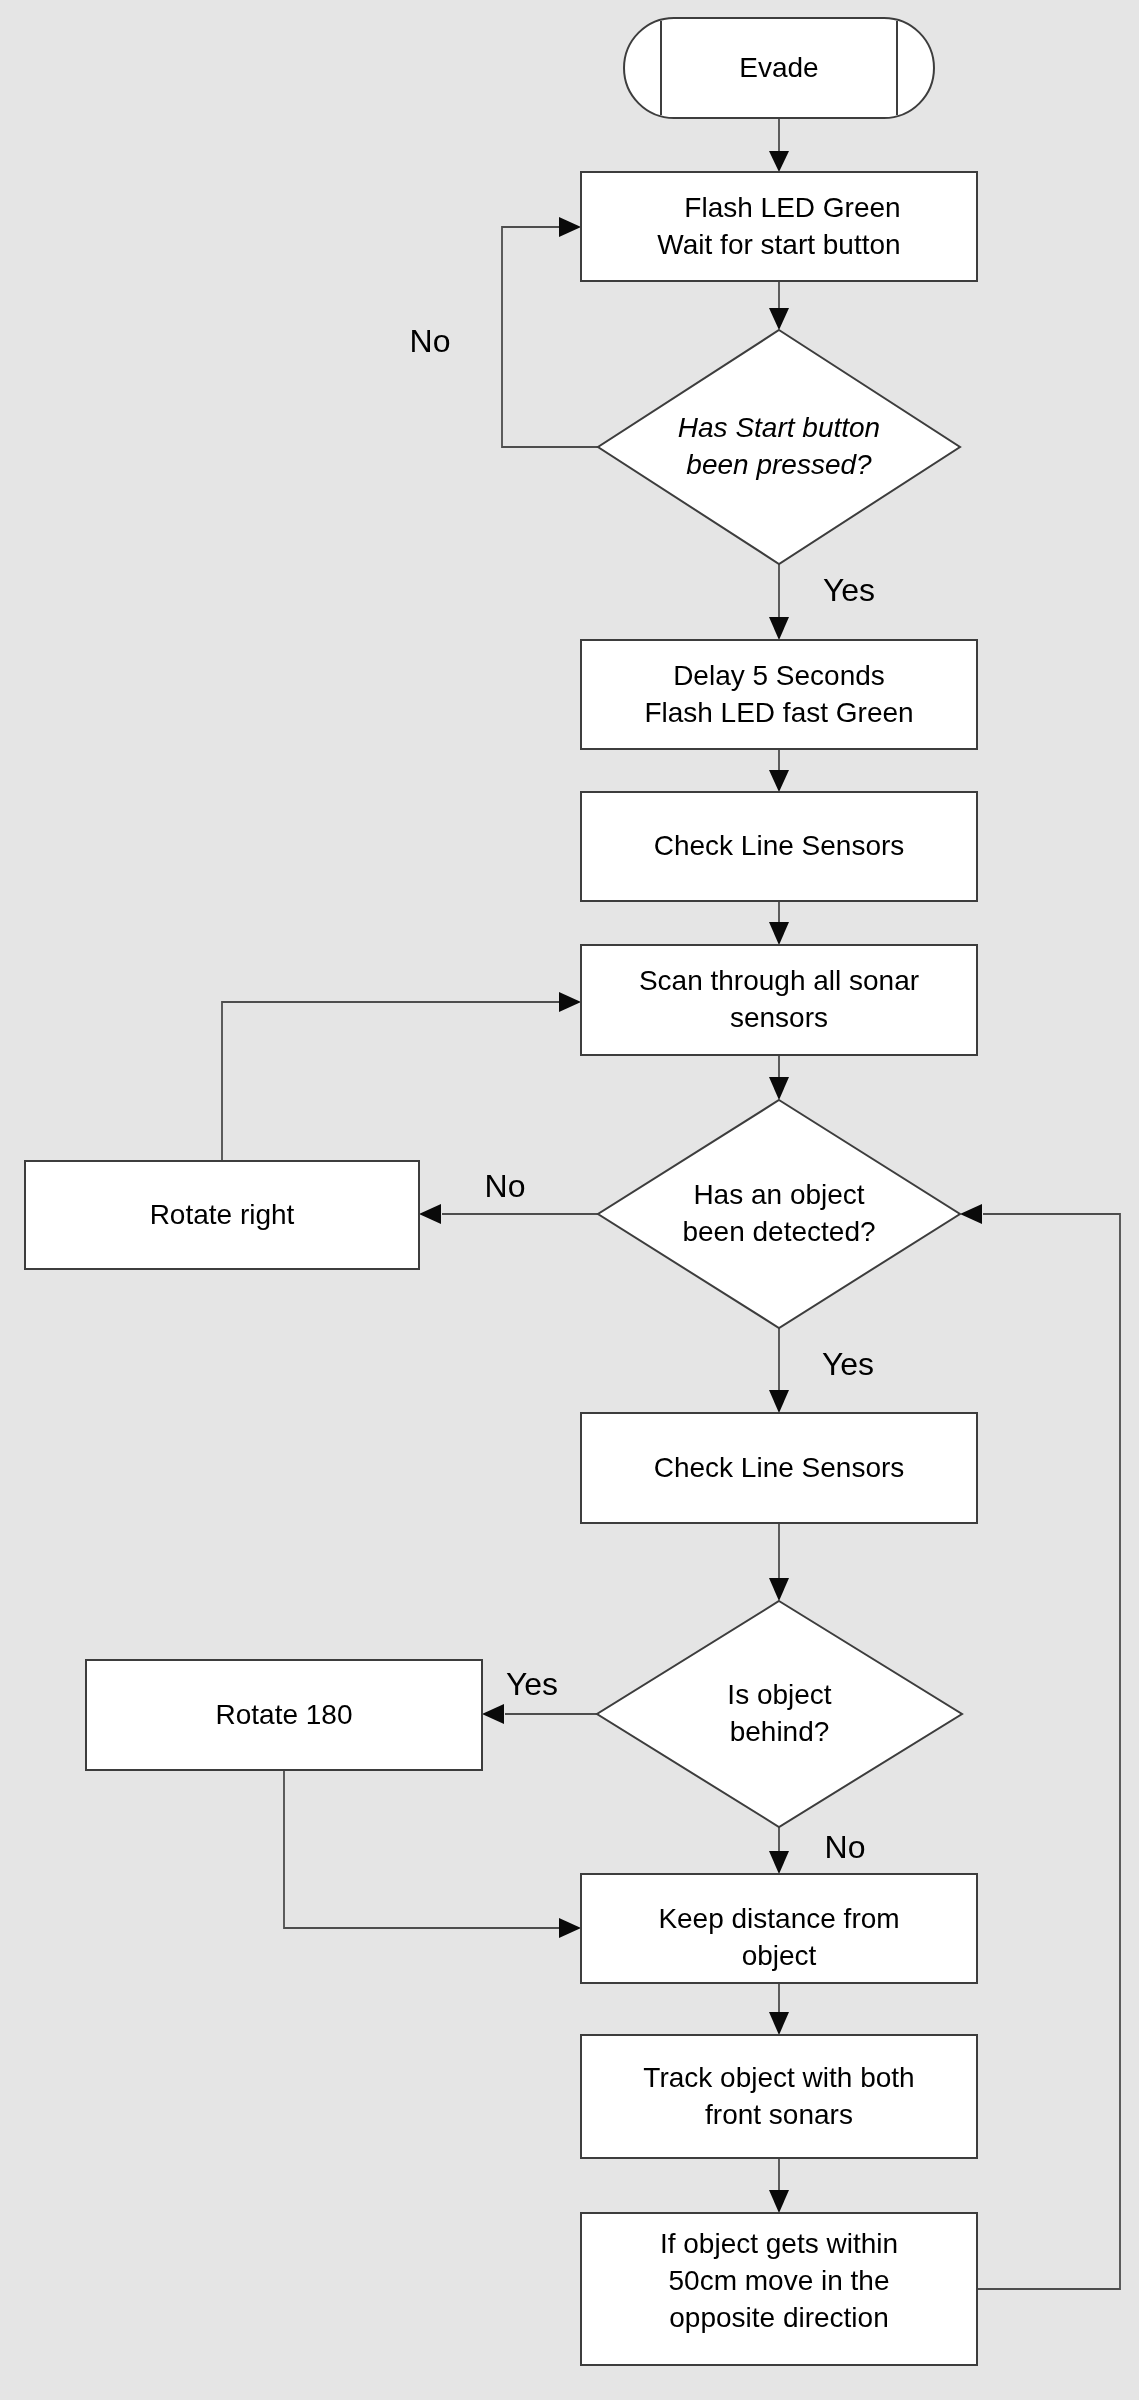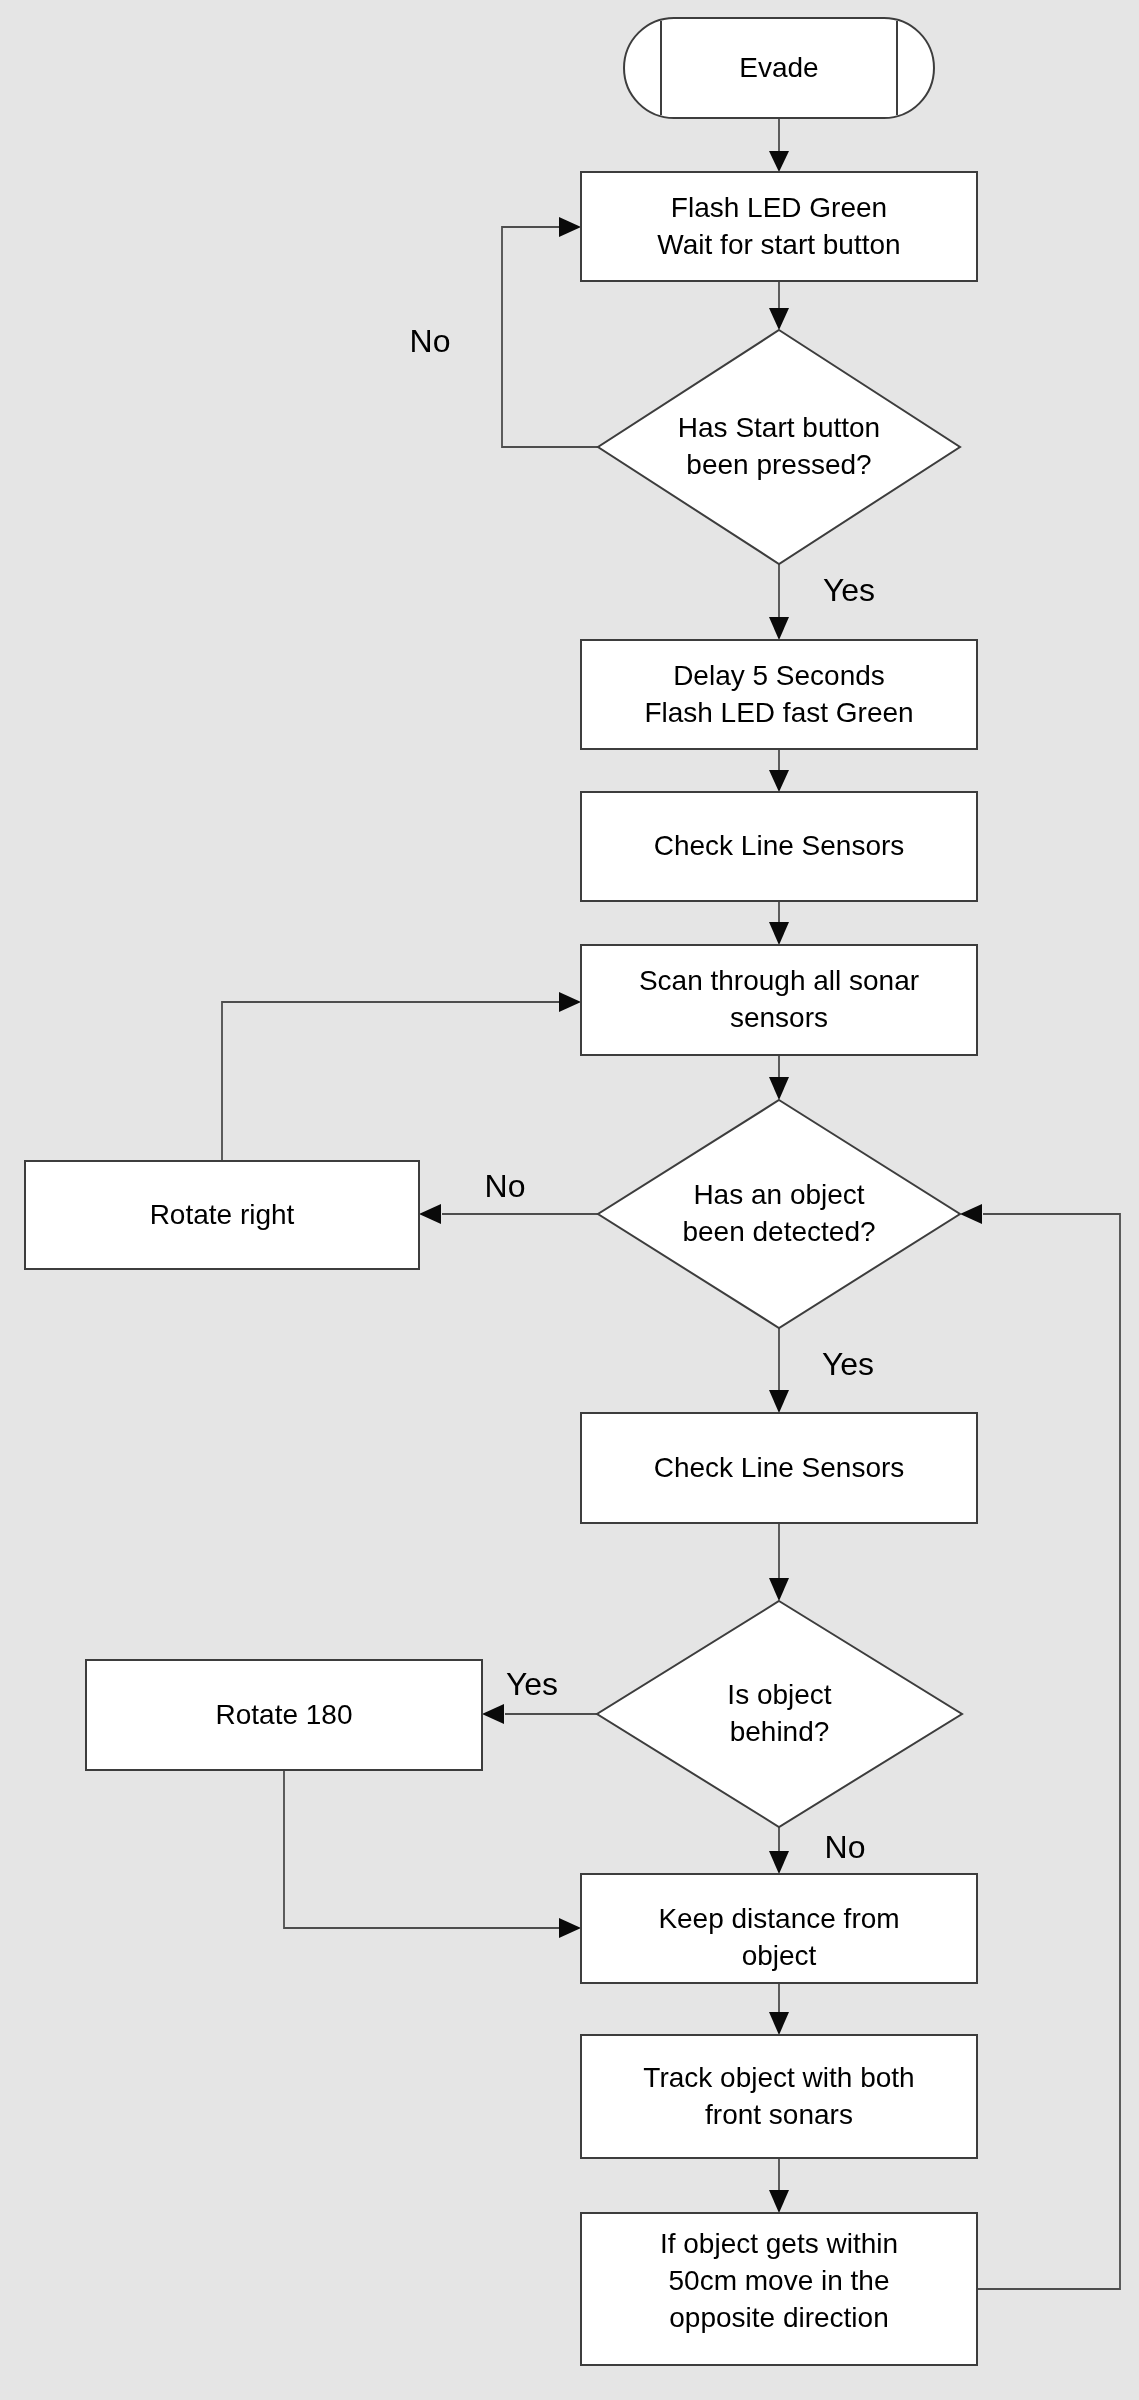--- a/index.html
+++ b/index.html
@@ -107,23 +107,23 @@
     <rect class="shape" x="25" y="1161" width="394" height="108"></rect>
     <rect class="shape" x="581" y="1413" width="396" height="110"></rect>
     <polygon class="shape" points="779,1601 962,1714 779,1827 597,1714"></polygon>
     <rect class="shape" x="86" y="1660" width="396" height="110"></rect>
     <rect class="shape" x="581" y="1874" width="396" height="109"></rect>
     <rect class="shape" x="581" y="2035" width="396" height="123"></rect>
     <rect class="shape" x="581" y="2213" width="396" height="152"></rect>
   </svg>
 
   <div class="node" style="left:624px; top:18px;  width:310px; height:100px;"><span>Evade</span></div>
-  <div class="node" style="left:581px; top:172px; width:396px; height:109px;"><span>Flash LED Green
+  <div class="node" style="left:581px; top:172px; width:396px; height:109px;text-align:right;"><span>Flash LED Green
 Wait for start button</span></div>
-  <div class="node" style="left:598px; top:330px; width:362px; height:234px;"><span>Has Start button
+  <div class="node" style="left:598px; top:330px; width:362px; height:234px;font-style:italic;"><span>Has Start button
 been pressed?</span></div>
   <div class="node" style="left:581px; top:640px; width:396px; height:109px;"><span>Delay 5 Seconds
 Flash LED fast Green</span></div>
   <div class="node" style="left:581px; top:792px; width:396px; height:109px;"><span>Check Line Sensors</span></div>
   <div class="node" style="left:581px; top:945px; width:396px; height:110px;"><span>Scan through all sonar
 sensors</span></div>
   <div class="node" style="left:598px; top:1100px; width:362px; height:228px;"><span>Has an object
 been detected?</span></div>
   <div class="node" style="left:25px; top:1161px; width:394px; height:108px;"><span>Rotate right</span></div>
   <div class="node" style="left:581px; top:1413px; width:396px; height:110px;"><span>Check Line Sensors</span></div>

